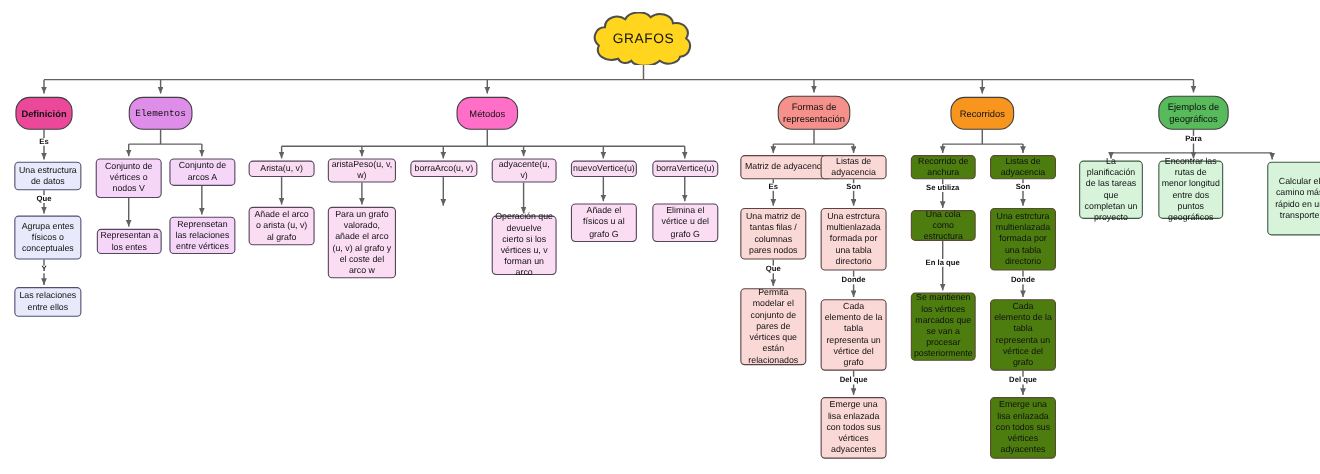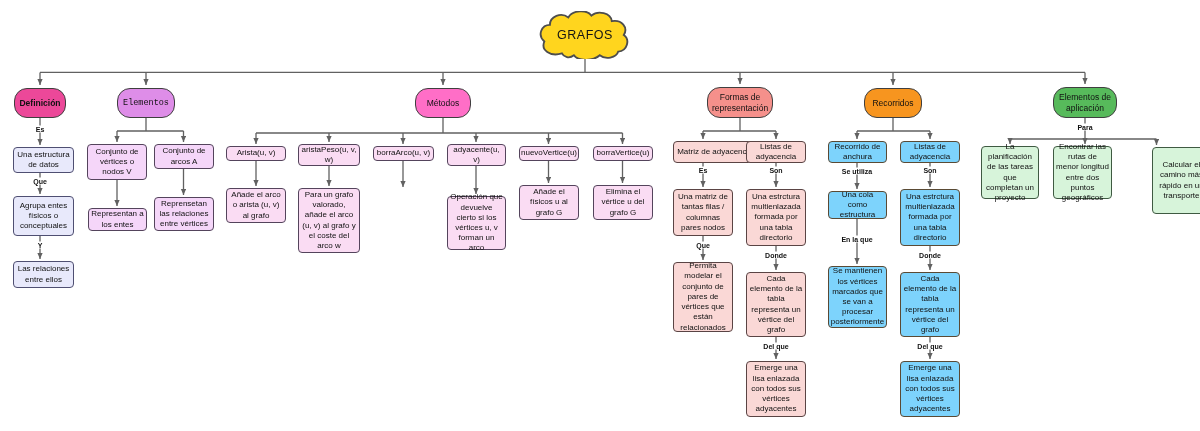--- a/index.html
+++ b/index.html
@@ -22,21 +22,21 @@
   }
   .cloudtxt{
     position:absolute;display:flex;align-items:center;justify-content:center;
     font-size:12.5px;color:#141414;letter-spacing:0.5px;text-align:right;
   }
   
   .c-def-h{background:#ec4899;font-weight:bold;}   .c-def{background:#e8e9fb;border-color:#4f4f72;}
   .c-ele-h{background:#de8de8;font-family:Liberation Mono, monospace;}   .c-ele{background:#f5d6f9;border-color:#54445c;}
   .c-met-h{background:#ff6ec7;}   .c-met{background:#fadcf3;border-color:#54445c;}
   .c-for-h{background:#f5908b;}   .c-for{background:#fad8d6;border-color:#5a4444;}
-  .c-rec-h{background:#f7951f;}   .c-rec{background:#7dd3fc;border-color:#5a4a34;}
+  .c-rec-h{background:#f7951f;}   .c-rec{background:#4d7c0f;border-color:#5a4a34;}
   .c-eje-h{background:#57ba5b;}   .c-eje{background:#d7f4da;border-color:#3f5a42;}
 </style>
 </head>
 <body>
 
 <div id="canvas">
 
   <svg class="wires" width="1200" height="431">
     <defs>
       <marker id="arw" markerWidth="7" markerHeight="6" refX="6" refY="2.6" orient="auto" markerUnits="userSpaceOnUse">
@@ -156,19 +156,19 @@
   <div class="elbl" style="left:930px;top:170px">Son</div>
   <div class="node c-rec" style="left:828px;top:191px;width:59px;height:28px">Una cola como estructura</div>
   <div class="node c-rec" style="left:900px;top:189px;width:60px;height:57px">Una estrctura multienlazada formada por una tabla directorio</div>
   <div class="elbl" style="left:857px;top:239px">En la que</div>
   <div class="elbl" style="left:930px;top:255px">Donde</div>
   <div class="node c-rec" style="left:828px;top:266px;width:59px;height:62px">Se mantienen los vértices marcados que se van a procesar posteriormente</div>
   <div class="node c-rec" style="left:900px;top:272px;width:60px;height:65px">Cada elemento de la tabla representa un vértice del grafo</div>
   <div class="elbl" style="left:930px;top:346px">Del que</div>
   <div class="node c-rec" style="left:900px;top:361px;width:60px;height:56px">Emerge una lisa enlazada con todos sus vértices adyacentes</div>
 
-  <div class="node hdr c-eje-h" style="left:1053px;top:87px;width:64px;height:31px">Elementos de aplicación</div>
+  <div class="node hdr c-eje-h" style="left:1053px;top:87px;width:64px;height:31px">Ejemplos de geográficos</div>
   <div class="elbl" style="left:1085px;top:127px">Para</div>
   <div class="node c-eje" style="left:981px;top:146px;width:58px;height:53px">La planificación de las tareas que completan un proyecto</div>
   <div class="node c-eje" style="left:1053px;top:146px;width:59px;height:53px">Encontrar las rutas de menor longitud entre dos puntos geográficos</div>
   <div class="node c-eje" style="left:1152px;top:147px;width:59px;height:67px">Calcular el camino más rápido en un transporte</div>
 
 </div>
 
 </body></html>

